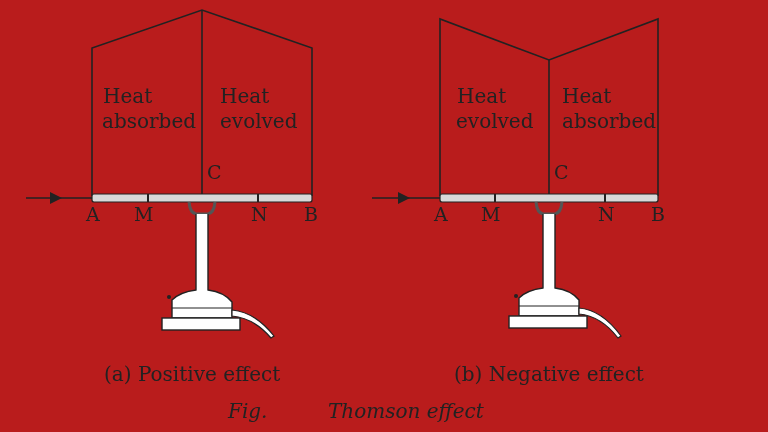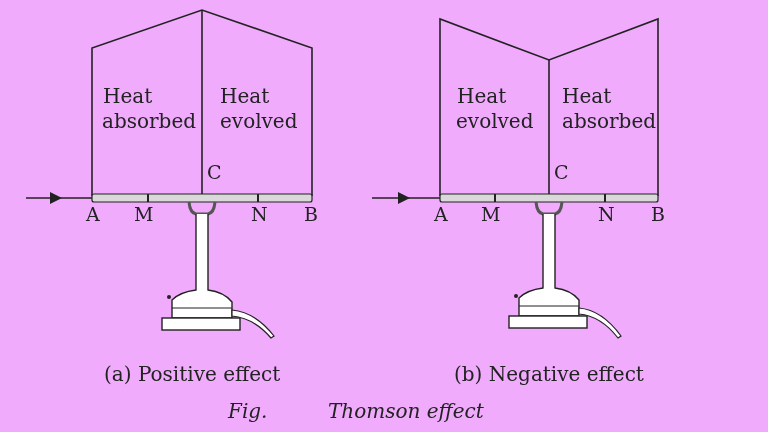--- a/index.html
+++ b/index.html
@@ -1,16 +1,16 @@
 <!DOCTYPE html>
 <html><head>
 <meta charset="utf-8">
 <style>
   html, body { margin:0; padding:0; background:#ffffff; }
-  #root { position:relative; width:768px; height:432px; background:#f0abfc; overflow:hidden; }
+  #root { position:relative; width:768px; height:432px; background:#b91c1c; overflow:hidden; }
   svg { position:absolute; left:0; top:0; }
   .lbl { font-family:"DejaVu Serif","Liberation Serif",serif; fill:#222; }
   .heat { font-size:20px; }
   .pt { font-size:19px; }
   .cap { font-size:20px; }
   .fig { font-size:20px; font-style:italic; }
 </style>
 </head>
 <body>
 

